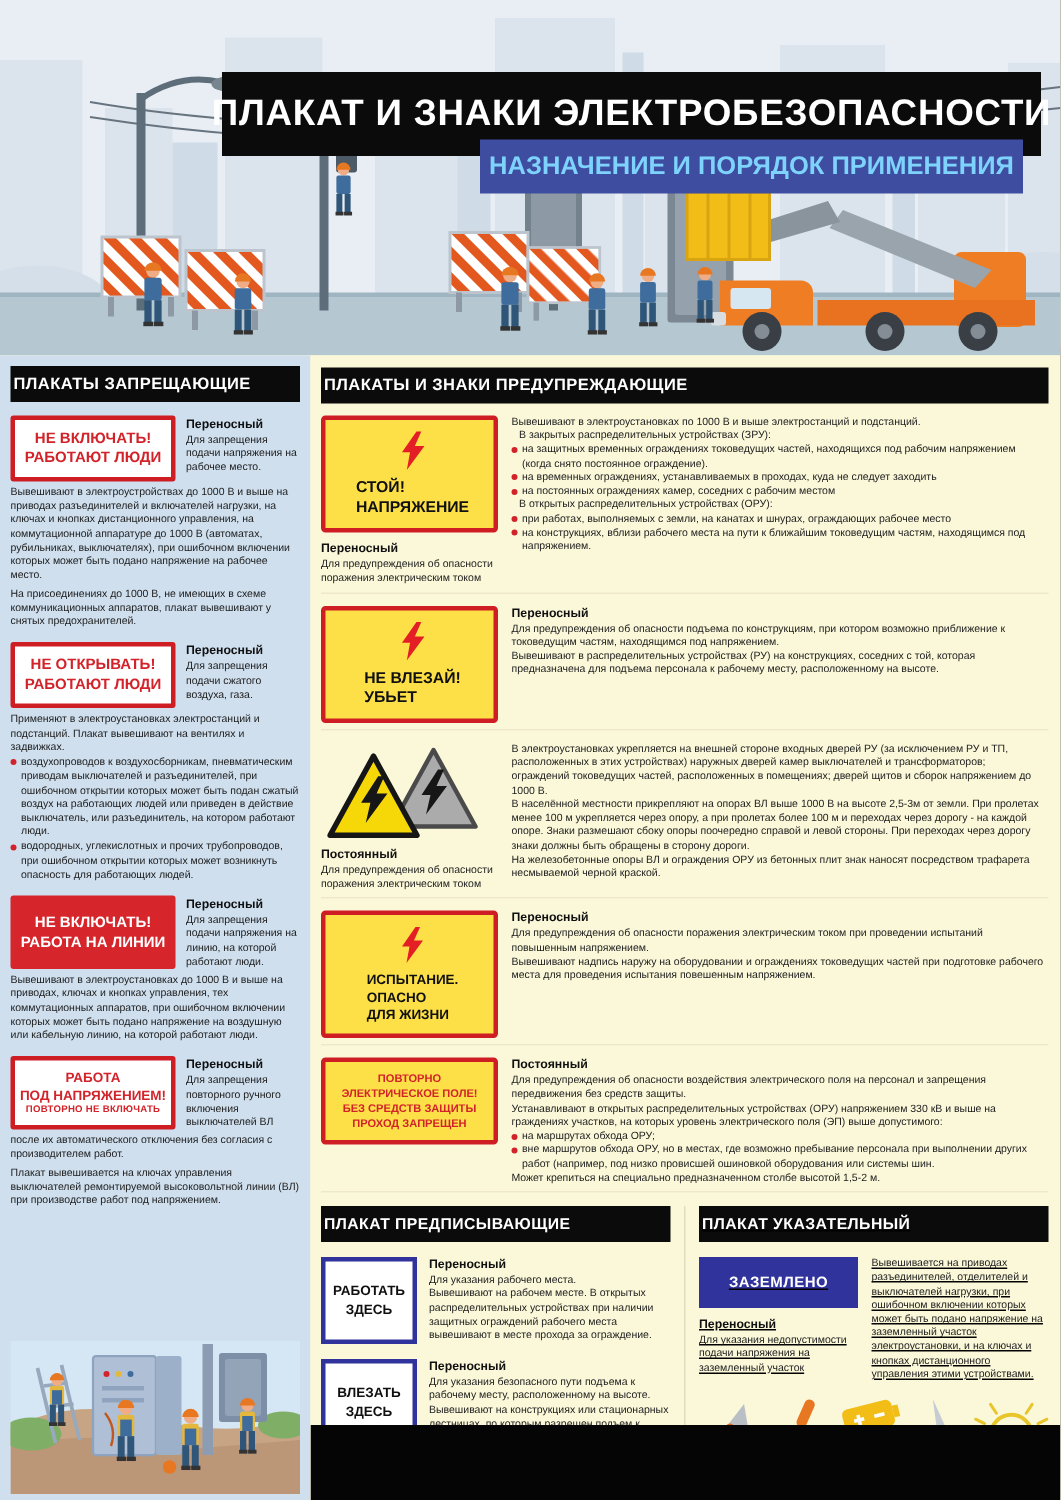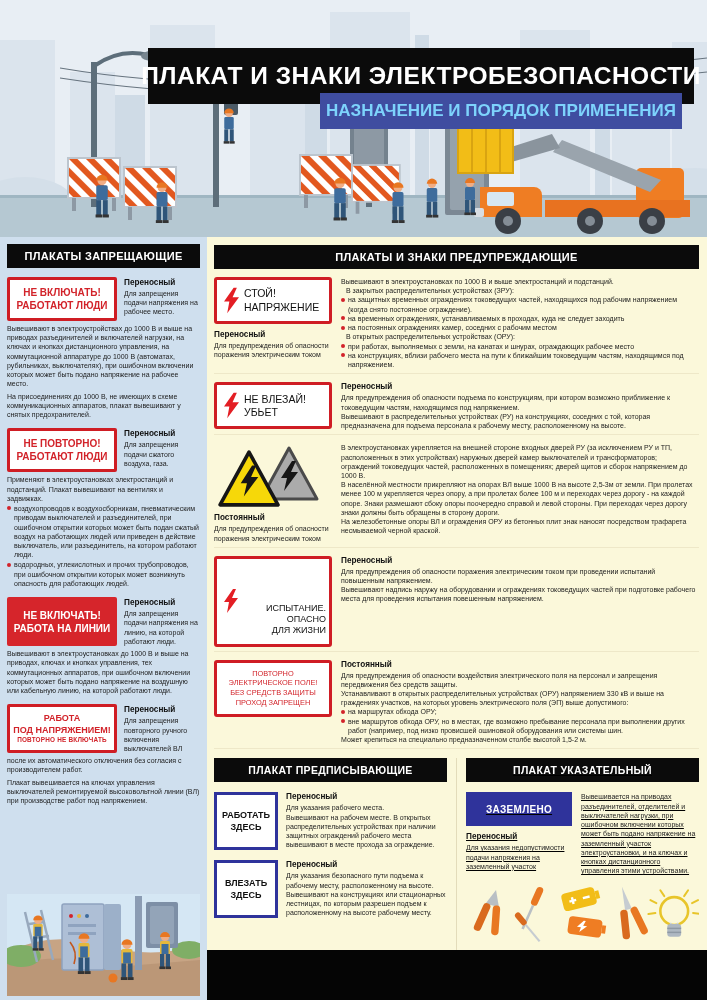--- a/index.html
+++ b/index.html
@@ -13,21 +13,21 @@
              font-size:24.5px;font-weight:bold;letter-spacing:.5px;white-space:nowrap;margin-top:21px;}
   .subtitle-bar{position:absolute;left:320px;top:93px;width:362px;height:36px;background:#3f4da0;
              color:#7dd3fc;display:flex;align-items:center;justify-content:center;
              font-size:17px;font-weight:bold;white-space:nowrap;}
   
   .main{position:absolute;top:237px;left:0;width:707px;height:763px;display:flex;}
   .col-left{width:207px;background:#cfdfee;box-sizing:border-box;padding:7px 7px 4px;
             display:flex;flex-direction:column;overflow:hidden;}
   .col-right{flex:1;background:#fbf8da;box-sizing:border-box;padding:8px 8px 52px 7px;
             position:relative;overflow:hidden;}
-  .bar{background:#0b0b0b;color:#fff;font-weight:bold;font-size:11px;text-align:center;
+  .bar{background:#0b0b0b;color:#fff;font-weight:bold;font-size:11px;
        padding:6px 2px;letter-spacing:.3px;white-space:nowrap;}
   
   .lbl{font-weight:bold;font-size:8.2px;color:#101010;margin-bottom:2px;}
   .purpose{font-size:7px;line-height:1.32;color:#1c1c1c;}
   .body{font-size:7px;line-height:1.32;color:#1c1c1c;margin-top:3px;}
   .bullet{position:relative;padding-left:7px;margin-top:1px;}
   .bullet::before{content:"";position:absolute;left:0;top:2.4px;width:4px;height:4px;
                   border-radius:50%;background:#d2232a;}
   .indent{padding-left:5px;}
   
@@ -37,23 +37,23 @@
             flex-shrink:0;display:flex;flex-direction:column;justify-content:center;align-items:center;
             text-align:center;color:#d2232a;font-weight:bold;font-size:10px;line-height:1.3;
             padding:4px 2px;box-sizing:border-box;}
   .sign-box.filled{background:#d6252b;border-color:#d6252b;color:#fff;}
   .sign-box .small{font-size:6.4px;letter-spacing:.2px;}
   
   .wrow{display:flex;gap:9px;margin-top:8px;padding-bottom:4px;border-bottom:1px solid #eee8c8;}
   .wrow:last-of-type{border-bottom:none;}
   .wsign-col{width:118px;flex-shrink:0;}
   .wtext{flex:1;padding-right:2px;}
-  .wsign{background:#ffffff;border:3px solid #cf1d24;border-radius:3px;display:flex;align-items:center;
-         gap:5px;padding:7px 3px 7px 7px;box-sizing:border-box;font-weight:normal;color:#101010;
-         font-size:10.5px;line-height:1.25;}
+  .wsign{background:#fde047;border:3px solid #cf1d24;border-radius:3px;display:flex;align-items:center;
+         gap:5px;padding:7px 3px 7px 7px;box-sizing:border-box;font-weight:bold;color:#101010;
+         font-size:10.5px;line-height:1.25;flex-direction:column;}
   .wsign .txt{display:flex;flex-direction:column;}
   .wsign.red-text{color:#d2232a;font-size:7.4px;text-align:center;justify-content:center;
                   padding:6px 3px;line-height:1.35;}
   .tri-wrap{position:relative;height:66px;margin-left:2px;}
   .tri-wrap svg{position:absolute;}
   
   .bgrid{display:flex;margin-top:9px;}
   .bcol{flex:1;min-width:0;}
   .bcol + .bcol{border-left:1px solid #e3dcba;padding-left:9px;margin-left:9px;text-decoration:underline;}
   .prow{display:flex;gap:8px;margin-top:10px;}
@@ -184,21 +184,21 @@
         <div class="side">
           <div class="lbl">Переносный</div>
           <div class="purpose">Для запрещения подачи напряжения на рабочее место.</div>
         </div>
       </div>
       <div class="body">Вывешивают в электроустройствах до 1000 В и выше на приводах разъединителей и включателей нагрузки, на ключах и кнопках дистанционного управления, на коммутационной аппаратуре до 1000 В (автоматах, рубильниках, выключателях), при ошибочном включении которых может быть подано напряжение на рабочее место.</div>
       <div class="body">На присоединениях до 1000 В, не имеющих в схеме коммуникационных аппаратов, плакат вывешивают у снятых предохранителей.</div>
 
       <div class="srow">
         <div class="sign-box">
-          <span>НЕ ПОВТОРНО!</span>
+          <span>НЕ ОТКРЫВАТЬ!</span>
           <span>РАБОТАЮТ ЛЮДИ</span>
         </div>
         <div class="side">
           <div class="lbl">Переносный</div>
           <div class="purpose">Для запрещения подачи сжатого воздуха, газа.</div>
         </div>
       </div>
       <div class="body">Применяют в электроустановках электростанций и подстанций. Плакат вывешивают на вентилях и задвижках.</div>
       <div class="body bullet">воздухопроводов к воздухосборникам, пневматическим приводам выключателей и разъединителей, при ошибочном открытии которых может быть подан сжатый воздух на работающих людей или приведен в действие выключатель, или разъединитель, на котором работают люди.</div>
       <div class="body bullet">водородных, углекислотных и прочих трубопроводов, при ошибочном открытии которых может возникнуть опасность для работающих людей.</div>
@@ -343,21 +343,21 @@
           <div class="body" style="margin-top:0;">На железобетонные опоры ВЛ и ограждения ОРУ из бетонных плит знак наносят посредством трафарета несмываемой черной краской.</div>
         </div>
       </div>
 
       <div class="wrow">
         <div class="wsign-col">
           <div class="wsign" style="font-size:9px;">
             <svg width="14" height="26" viewBox="0 0 14 24">
                 <path d="M9 0 L0 13 H5 L3 24 L14 9 H8 L12 0 Z" fill="#e31e24"></path>
               </svg>
-            <span class="txt" style="text-align:right;flex:1;margin-top:37px;">
+            <span class="txt" style="text-align:left;flex:1;">
               <span>ИСПЫТАНИЕ.</span>
               <span>ОПАСНО</span>
               <span>ДЛЯ ЖИЗНИ</span>
             </span>
           </div>
         </div>
         <div class="wtext">
           <div class="lbl">Переносный</div>
           <div class="body" style="margin-top:0;">Для предупреждения об опасности поражения электрическим током при проведении испытаний повышенным напряжением.</div>
           <div class="body" style="margin-top:0;">Вывешивают надпись наружу на оборудовании и ограждениях токоведущих частей при подготовке рабочего места для проведения испытания повешенным напряжением.</div>

